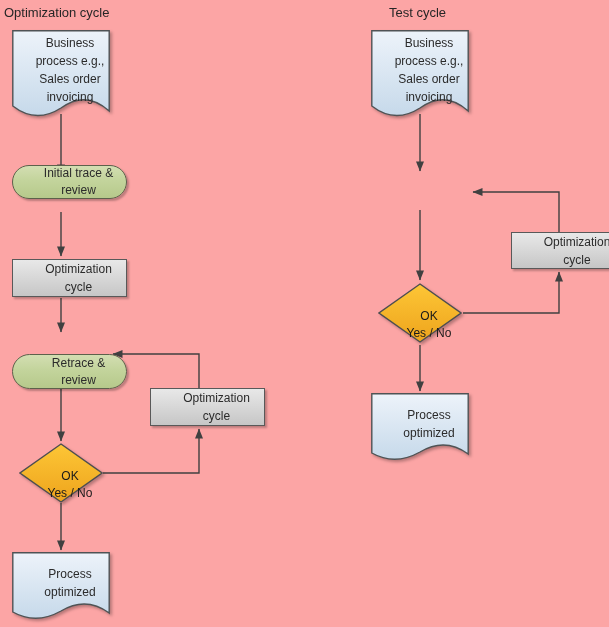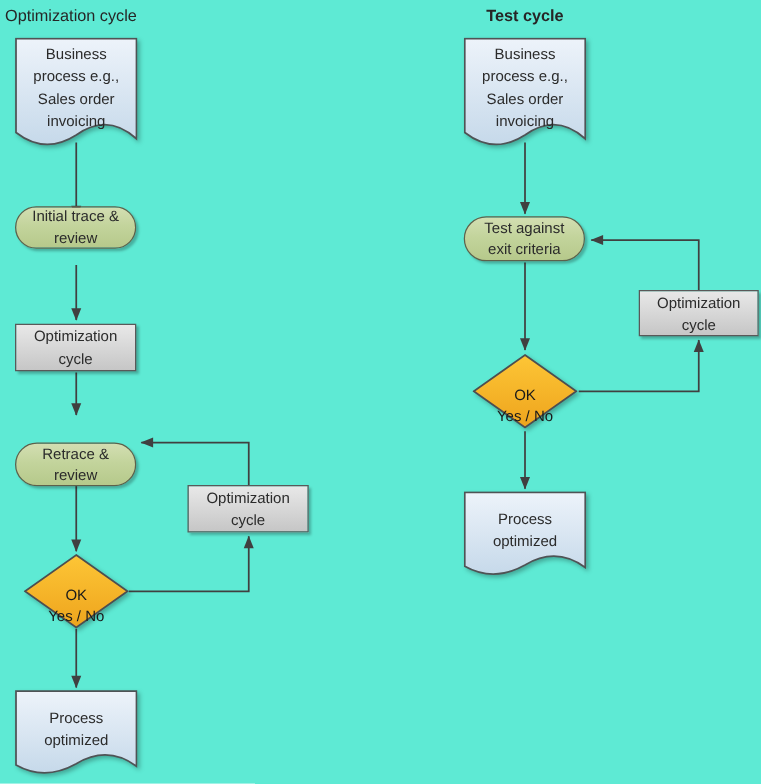--- a/index.html
+++ b/index.html
@@ -1,24 +1,24 @@
 <!DOCTYPE html>
 <html><head>
 <meta charset="utf-8">
 <style>
   html,body{margin:0;padding:0;background:#ffffff;}
   body{font-family:"Liberation Sans", sans-serif;}
-  .canvas{position:relative;width:609px;height:627px;background:#5eead4;overflow:hidden;}
+  .canvas{position:relative;width:609px;height:627px;background:#fca5a5;overflow:hidden;}
 
   .wires{position:absolute;left:0;top:0;z-index:1;}
   .wire{fill:none;stroke:#404040;stroke-width:1.4px;}
 
   .diagram-title{position:absolute;z-index:3;font-size:13px;color:#262626;white-space:nowrap;}
 
-  .node{position:absolute;z-index:2;display:flex;align-items:center;justify-content:center;text-align:center;}
+  .node{position:absolute;z-index:2;display:flex;align-items:center;justify-content:center;text-align:center;padding-left:18px;}
   .label{white-space:pre-line;font-size:12px;color:#2b2b2b;line-height:17px;}
 
   .stadium{background:linear-gradient(180deg,#d3deb2 0%,#c3d49c 45%,#b6c98b 100%);
            border:1.3px solid #5d614b;border-radius:18px;
            box-shadow:2px 2px 2px rgba(0,0,0,0.25);}
   .grayrect{background:linear-gradient(180deg,#e8e8e8 0%,#d9d9d9 45%,#c6c6c6 100%);
             border:1.3px solid #595959;
             box-shadow:2px 2px 2px rgba(0,0,0,0.25);}
   .grayrect .label{line-height:18px;}
 
@@ -115,38 +115,34 @@
   <div class="node shape-node" style="left:12px;top:552px;width:98px;height:73px;">
     <svg width="98" height="73" viewBox="0 0 98 73">
       <path d="M0.8,0.8 L97.2,0.8 L97.2,61 Q74,44 49,59 Q24,73 0.8,60 Z" fill="url(#gradDoc)" stroke="#4f5355" stroke-width="1.4"></path>
     </svg>
     <div class="doc-label" style="top:2px;height:58px;">
       <span class="label">Process
 optimized</span>
     </div>
   </div>
 
-  <div class="diagram-title" style="left:389px;top:5px;font-weight:bold;">Test cycle</div>
+  <div class="diagram-title" style="left:389px;top:5px;">Test cycle</div>
 
   <div class="node shape-node" style="left:371px;top:30px;width:98px;height:90px;">
     <svg width="98" height="92" viewBox="0 0 98 92">
       <path d="M0.8,0.8 L97.2,0.8 L97.2,81 Q74,60 49,78 Q24,94 0.8,76 Z" fill="url(#gradDoc)" stroke="#4f5355" stroke-width="1.4"></path>
     </svg>
     <div class="doc-label" style="top:2px;height:76px;">
       <span class="label">Business
 process e.g.,
 Sales order
 invoicing</span>
     </div>
   </div>
 
-  <div class="node stadium" style="left:371px;top:173px;width:95px;height:34px;">
-    <span class="label">Test against
-exit criteria</span>
-  </div>
 
   <div class="node grayrect" style="left:511px;top:232px;width:94px;height:35px;">
     <span class="label">Optimization
 cycle</span>
   </div>
 
   <div class="node shape-node" style="left:378px;top:283px;width:84px;height:60px;">
     <svg width="84" height="60" viewBox="0 0 84 60">
       <polygon points="42,1 83,30 42,59 1,30" fill="url(#gradDiamond)" stroke="#4d4e50" stroke-width="1.4"></polygon>
     </svg>

